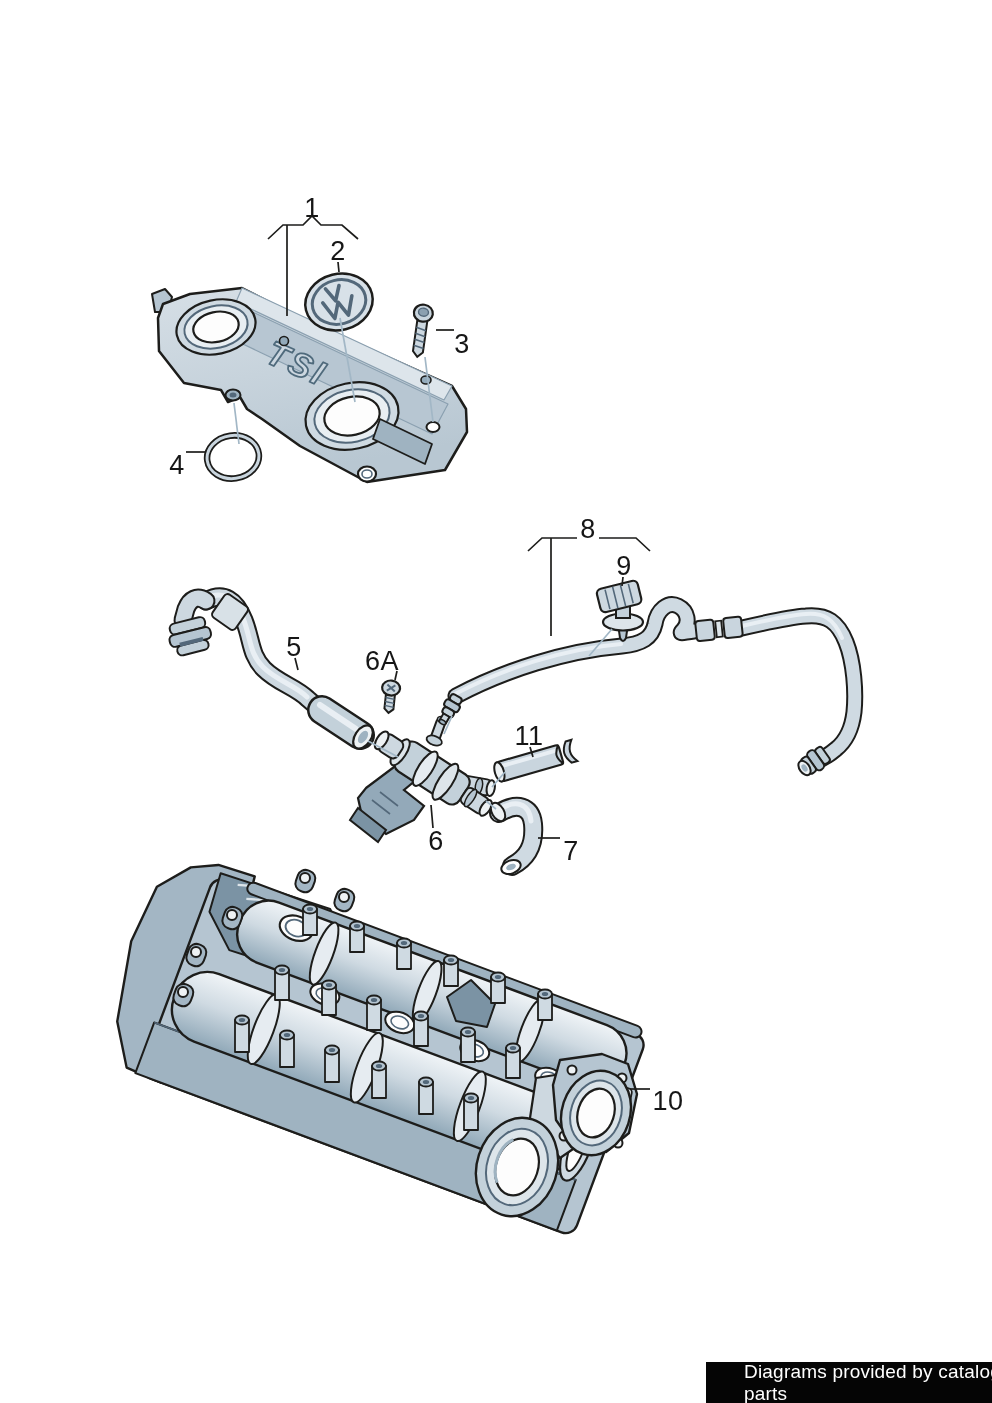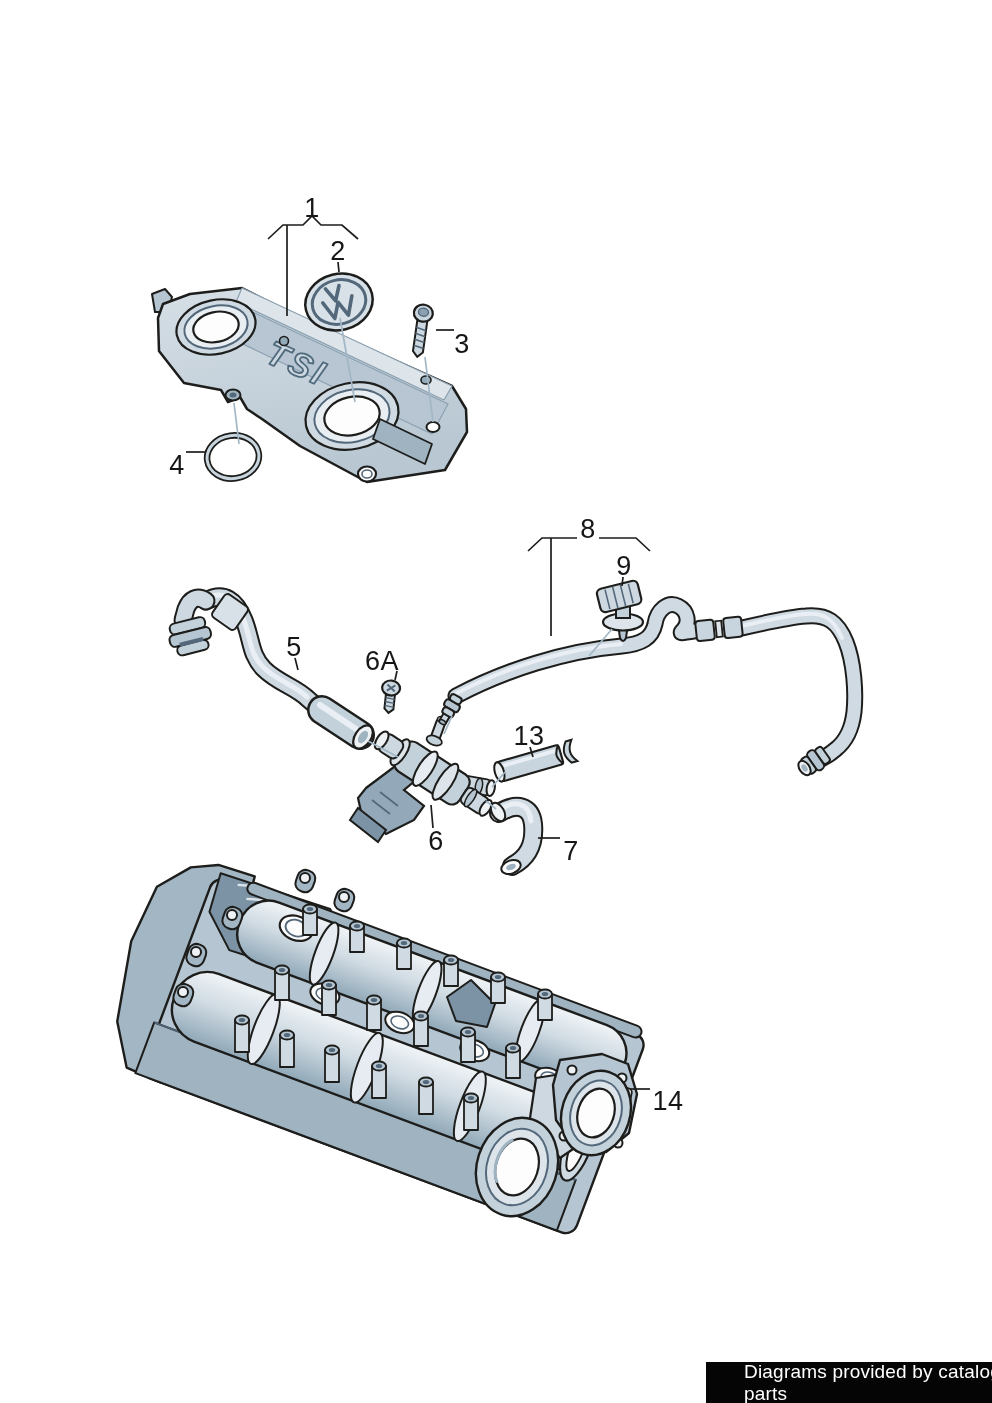--- a/index.html
+++ b/index.html
@@ -434,20 +434,20 @@
 <div class="callout" style="left:312px;top:208px">1</div>
 <div class="callout" style="left:338px;top:251px">2</div>
 <div class="callout" style="left:462px;top:344px">3</div>
 <div class="callout" style="left:177px;top:465px">4</div>
 <div class="callout" style="left:294px;top:647px">5</div>
 <div class="callout" style="left:382px;top:661px">6A</div>
 <div class="callout" style="left:436px;top:841px">6</div>
 <div class="callout" style="left:571px;top:851px">7</div>
 <div class="callout" style="left:588px;top:529px">8</div>
 <div class="callout" style="left:624px;top:566px">9</div>
-<div class="callout" style="left:668px;top:1101px">14</div>
-<div class="callout" style="left:529px;top:736px">13</div>
+<div class="callout" style="left:668px;top:1101px">10</div>
+<div class="callout" style="left:529px;top:736px">11</div>
 
 <div class="footer">
   <span>Diagrams provided by catalogs parts</span>
 </div>
 
 </div>
 
 </body></html>

